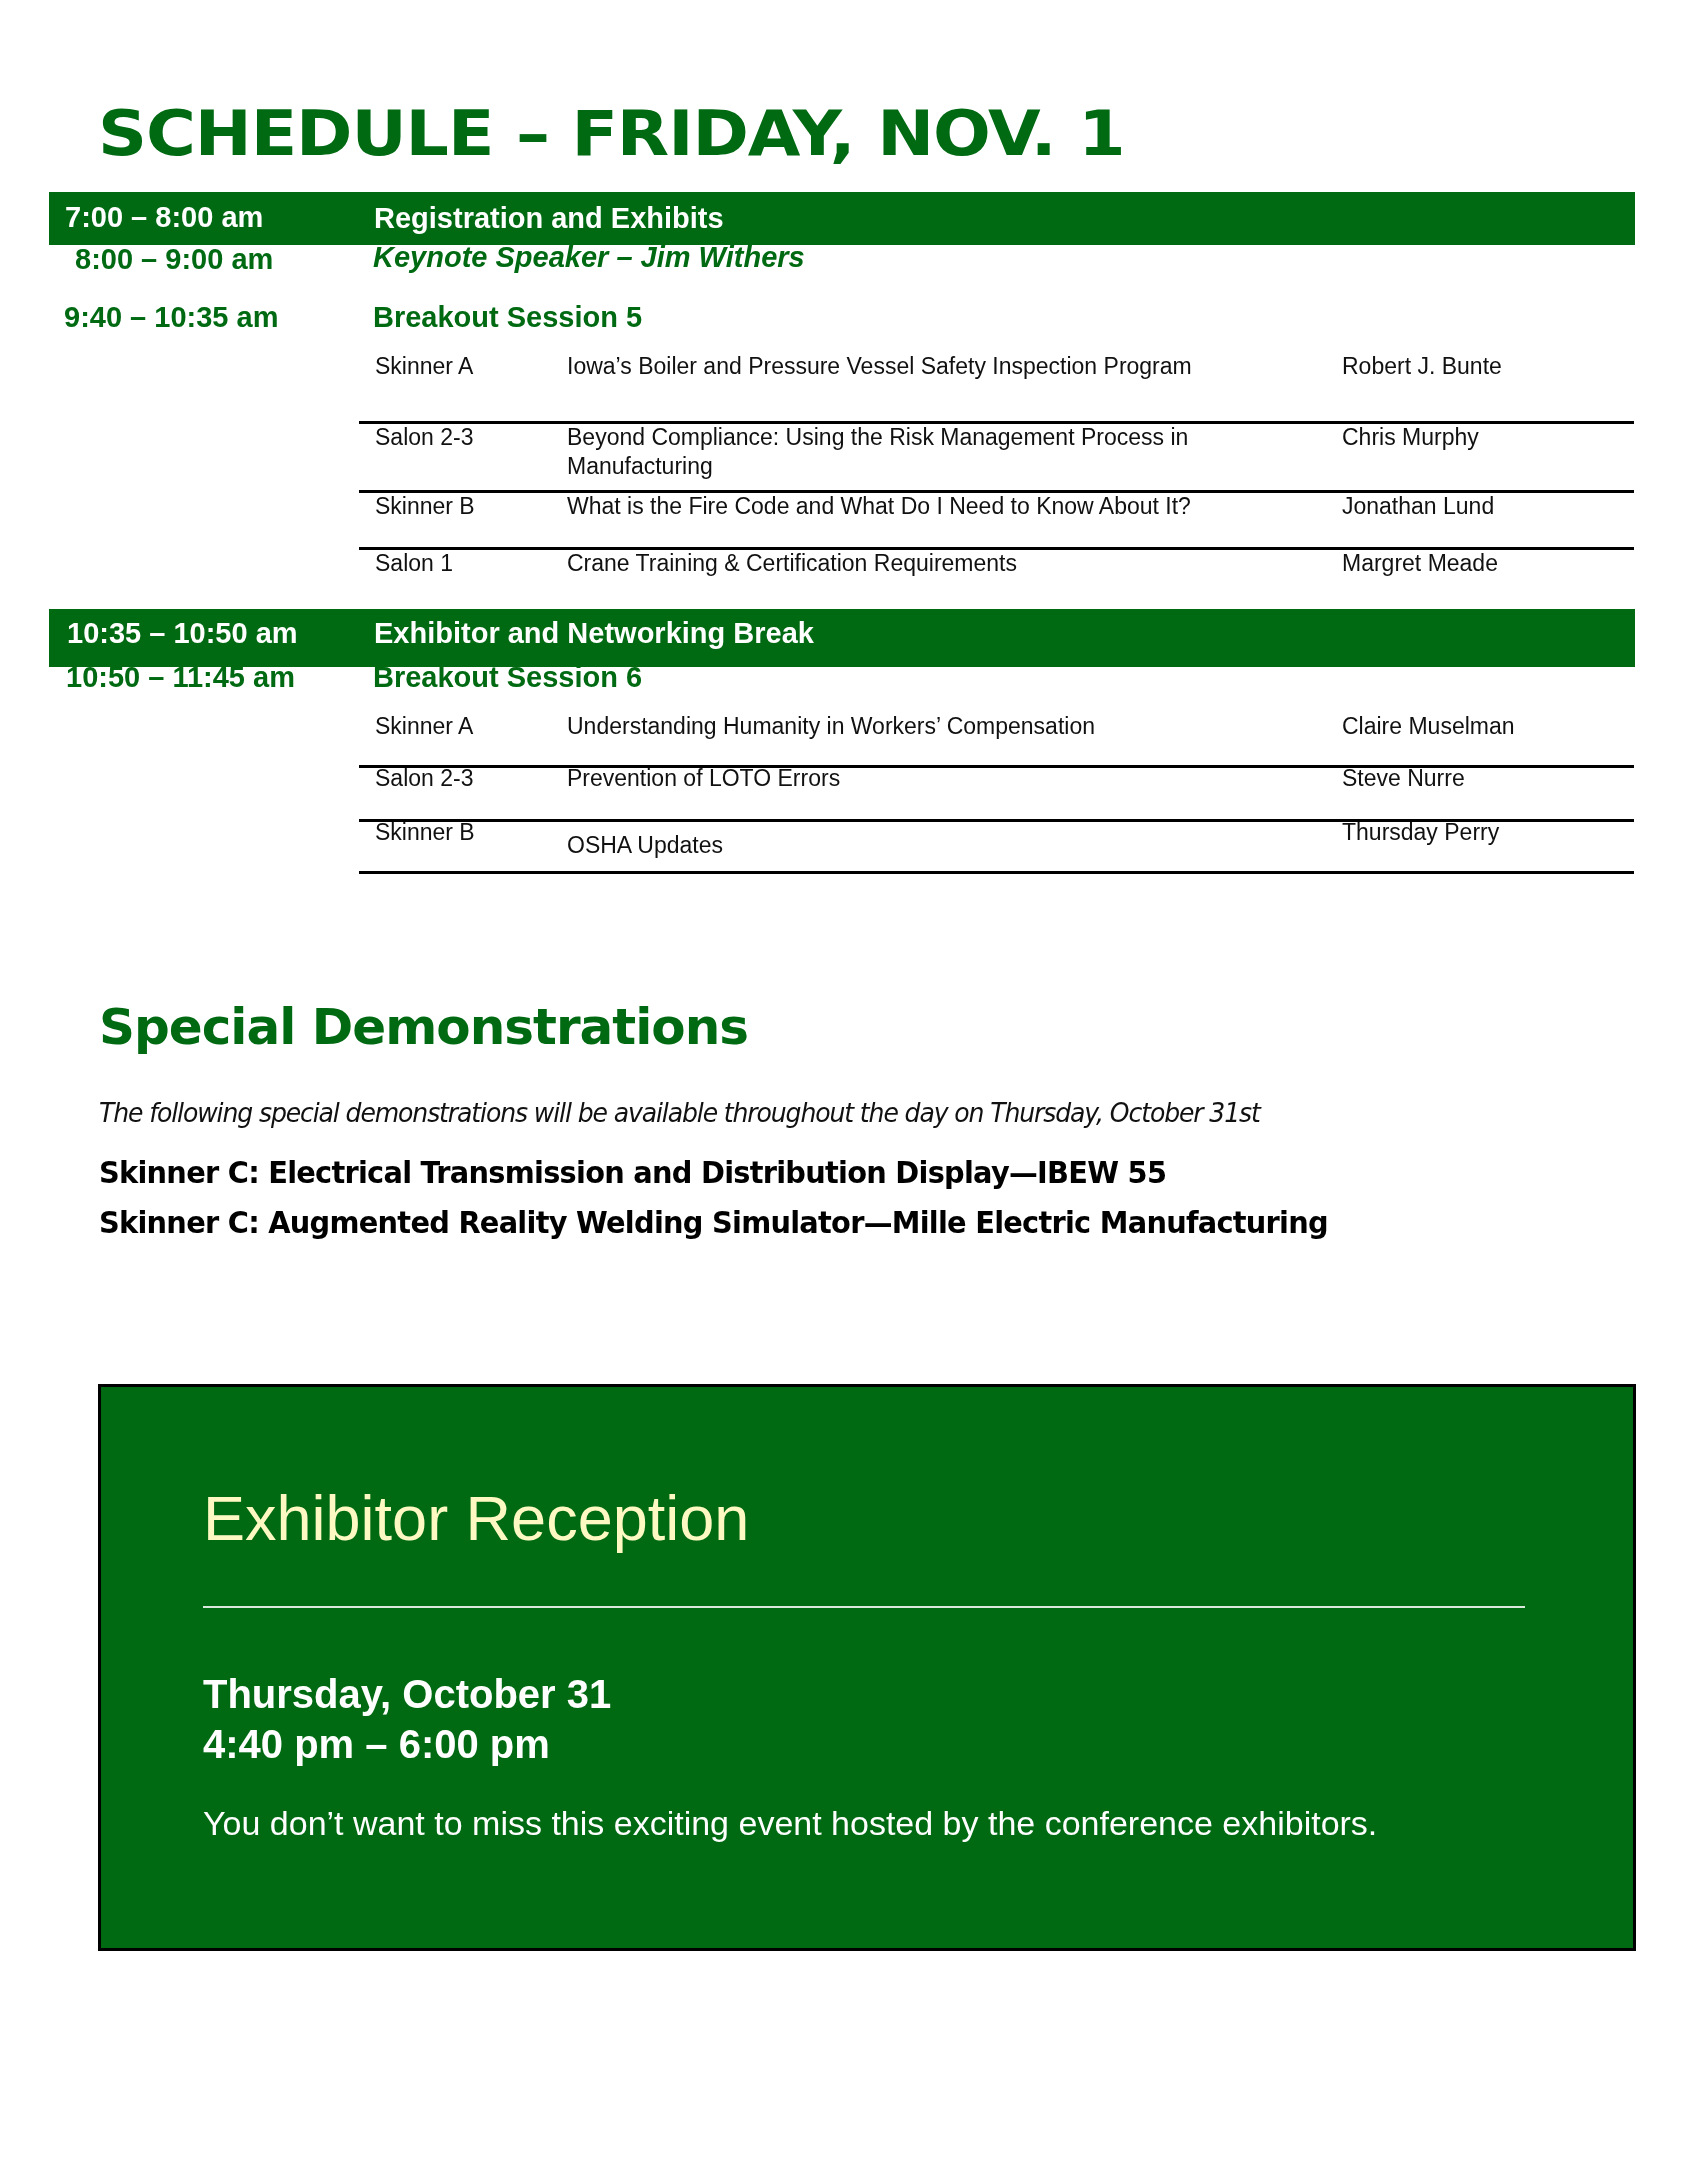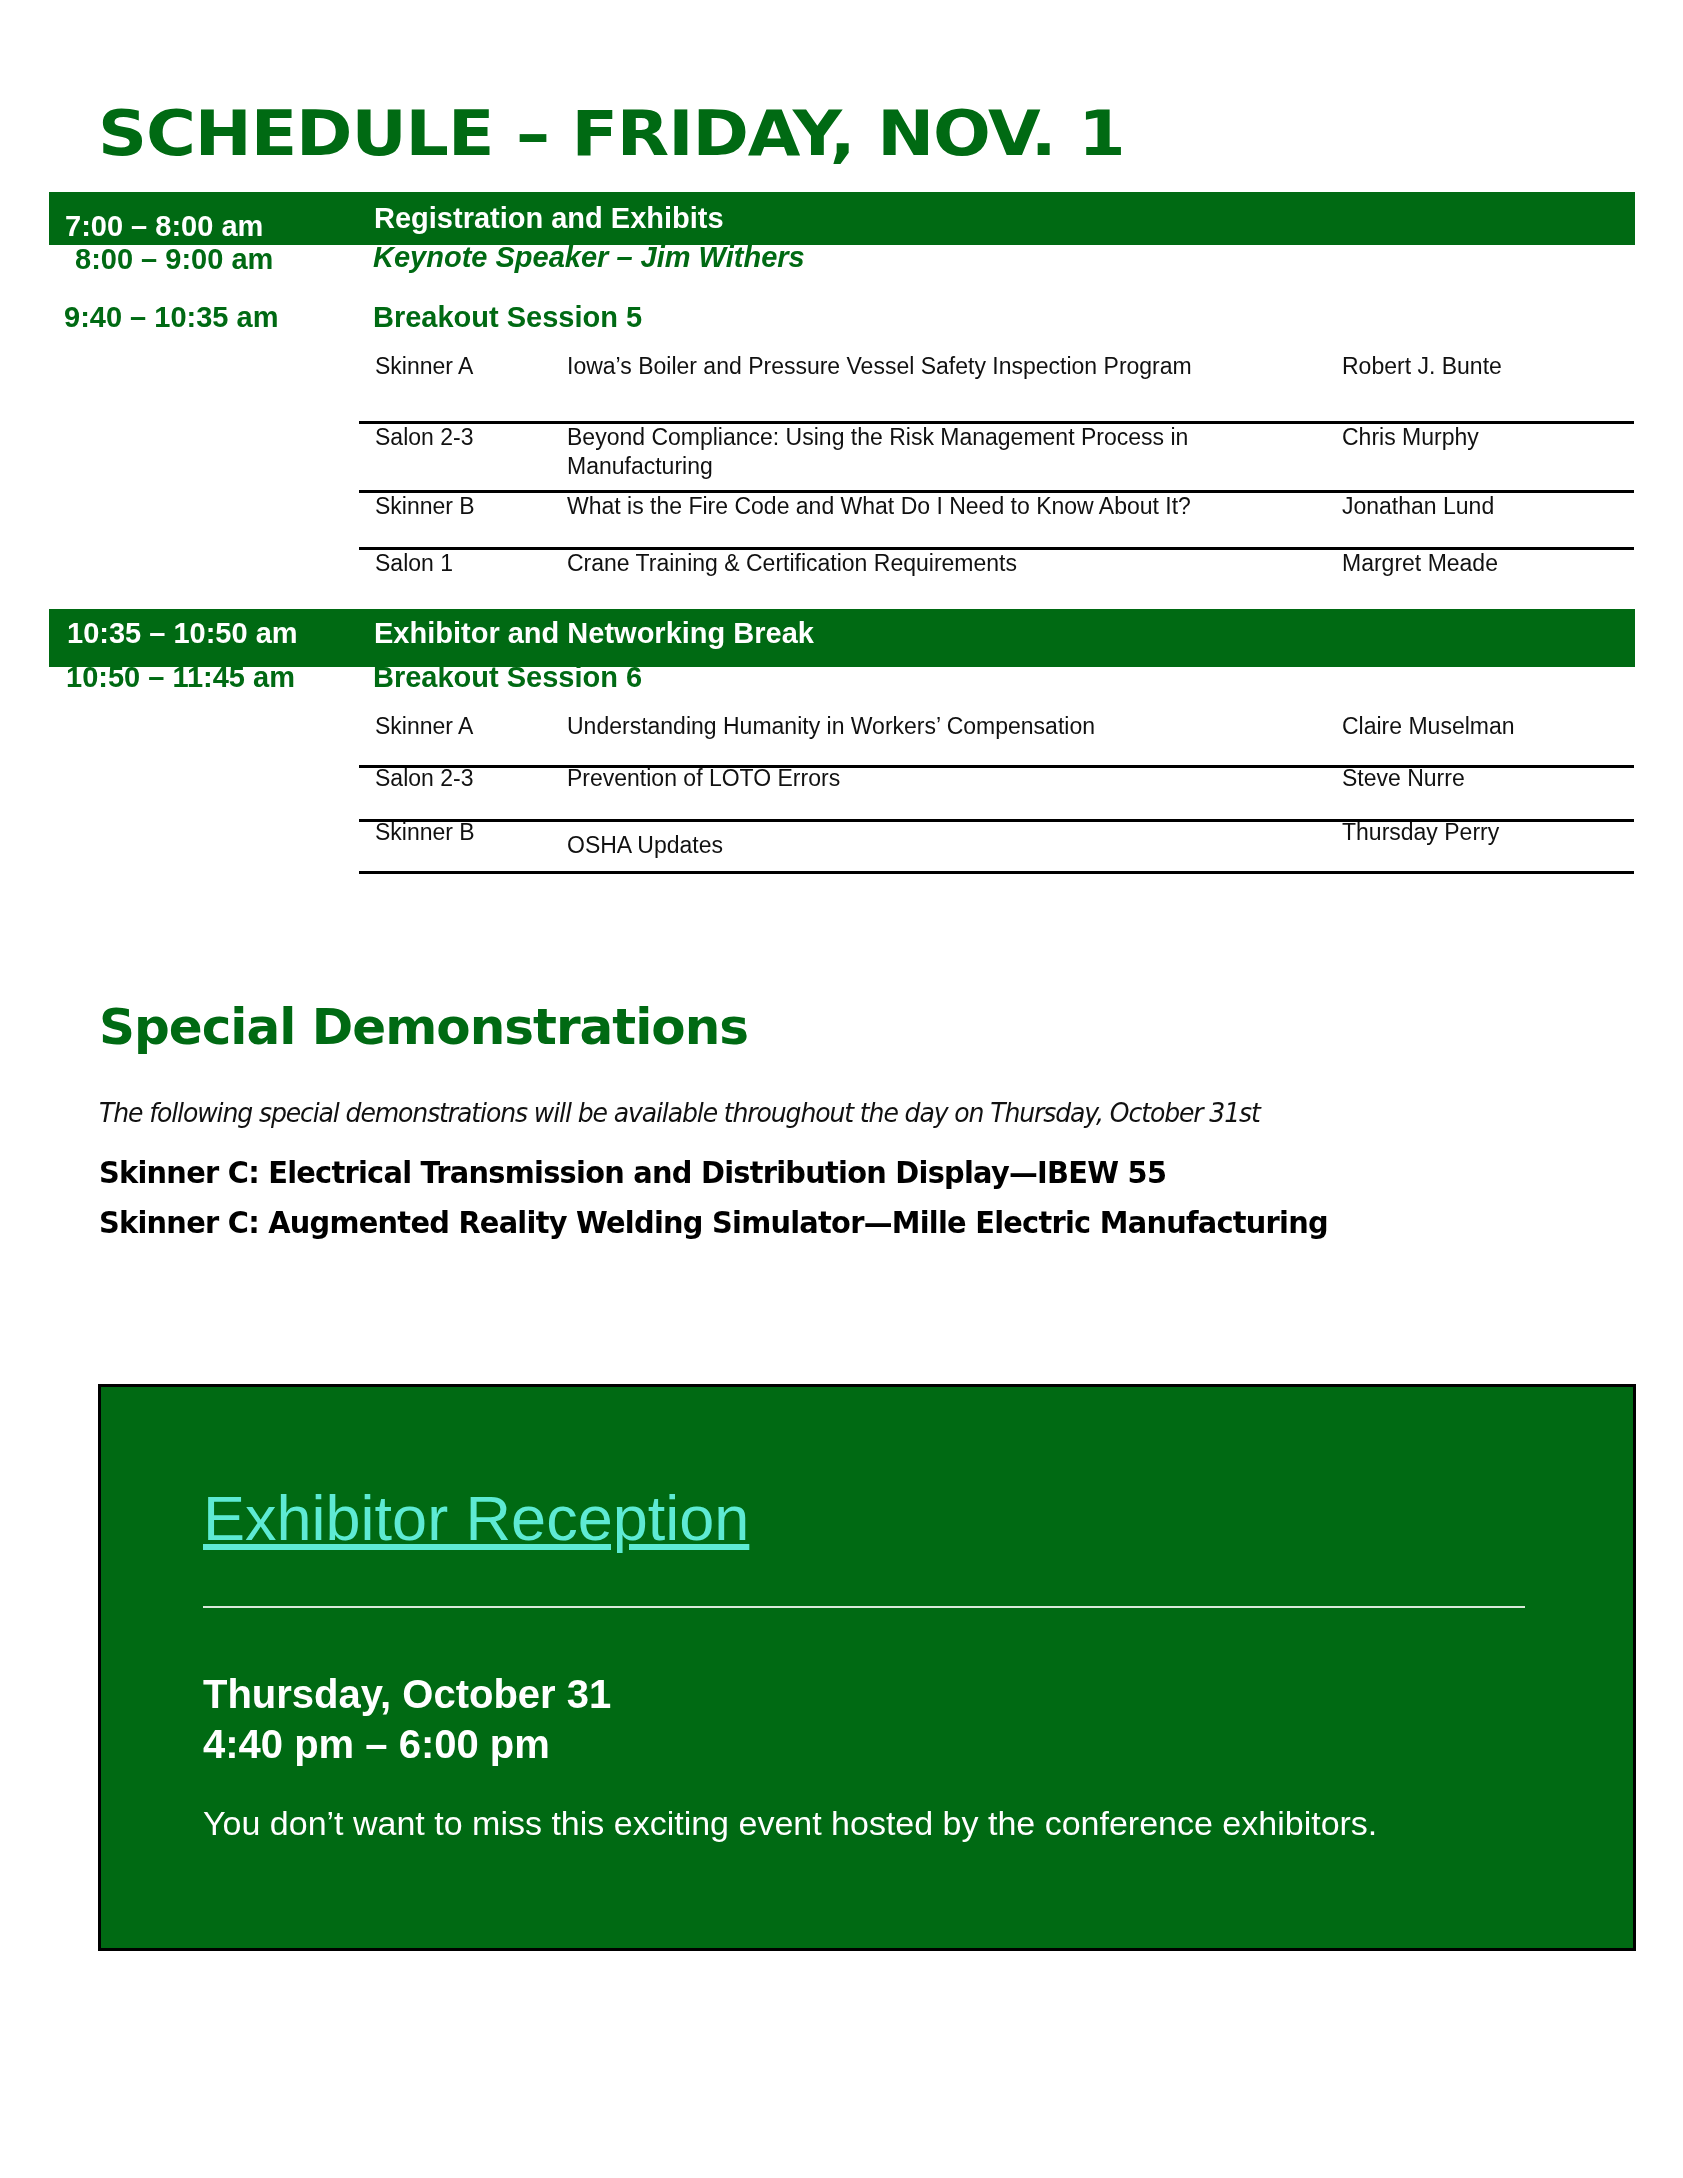--- a/index.html
+++ b/index.html
@@ -12,34 +12,34 @@
   .green{color:#006a13;}
   .room,.stitle,.speaker{position:absolute;font-size:23px;line-height:29px;color:#111111;}
   .room{left:375px;white-space:nowrap;}
   .stitle{left:567px;width:752px;}
   .speaker{left:1342px;white-space:nowrap;}
   .rule{position:absolute;left:359px;width:1275px;height:3px;background:#000;}
   .sd-title{left:99px;top:998px;font-family:"DejaVu Sans",sans-serif;font-weight:bold;font-size:50px;color:#006a13;letter-spacing:-1px;}
   .sd-sub{left:99px;top:1097px;font-family:"DejaVu Sans",sans-serif;font-style:italic;font-size:27px;color:#111;letter-spacing:-1.2px;transform:scaleX(0.93);transform-origin:left top;}
   .sd-item{left:99px;font-family:"DejaVu Sans",sans-serif;font-weight:bold;font-size:31px;color:#000;letter-spacing:-0.8px;transform:scaleX(0.93);transform-origin:left top;}
   .reception{position:absolute;left:98px;top:1384px;width:1532px;height:561px;background:#006a13;border:3px solid #000;}
-  .rec-title{position:absolute;left:102px;top:95px;font-size:63px;color:#5eead4;white-space:nowrap;text-decoration:underline;}
+  .rec-title{position:absolute;left:102px;top:95px;font-size:63px;color:#fef9c3;white-space:nowrap;}
   .rec-divider{position:absolute;left:102px;top:219px;width:1322px;height:2px;background:#d9e8da;}
   .rec-date{position:absolute;left:102px;top:282px;font-weight:bold;font-size:40px;line-height:50px;color:#fff;white-space:nowrap;}
   .rec-body{position:absolute;left:102px;top:417px;font-size:34px;color:#fff;white-space:nowrap;}
 </style>
 </head>
 <body>
 
 <div class="abs title">SCHEDULE – FRIDAY, NOV. 1</div>
 
 <div>
 
   <div class="bar" style="top:192px;height:53px;">
-    <span class="t-time white" style="left:16px;top:17px;">7:00 – 8:00 am</span>
+    <span class="t-time white" style="left:16px;top:8px;">7:00 – 8:00 am</span>
     <span class="t-label white" style="left:325px;top:9px;">Registration and Exhibits</span>
   </div>
 
   <div>
     <span class="t-time green" style="left:64px;top:242px;margin-left:11px;">8:00 – 9:00 am</span>
     <span class="t-label green" style="left:373px;top:240px;font-style:italic;">Keynote Speaker – Jim Withers</span>
   </div>
 
   <div>
     <span class="t-time green" style="left:64px;top:300px;">9:40 – 10:35 am</span>

